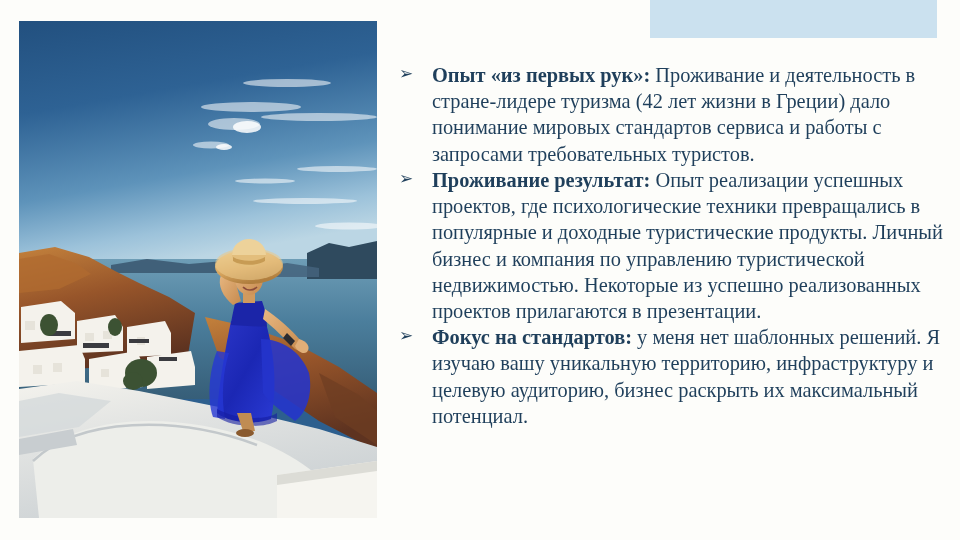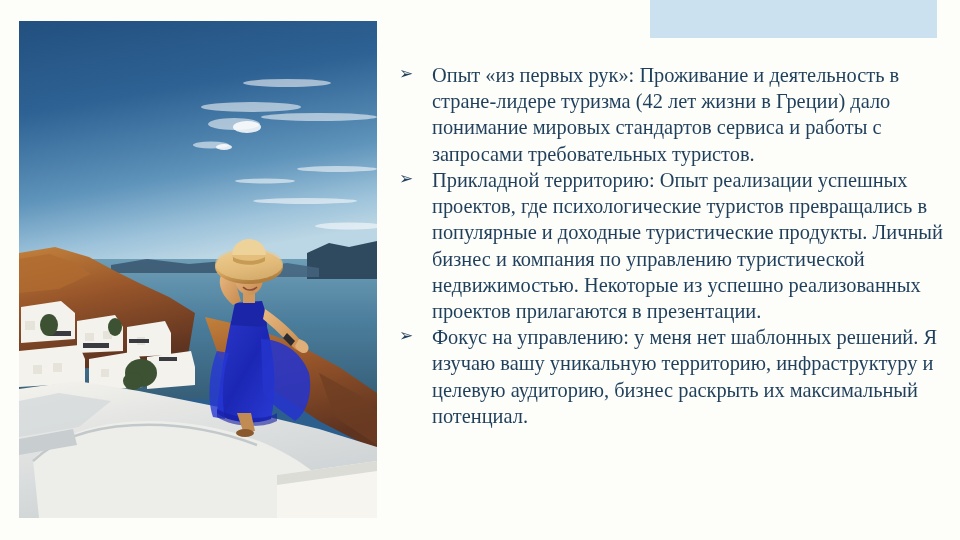--- a/index.html
+++ b/index.html
@@ -69,21 +69,21 @@
     left: 3px;
     top: 3px;
     width: 22px;
     color: #1F3F5B;
     font-size: 17px;
     line-height: 1;
     font-family: "DejaVu Sans", sans-serif;
   }
   .para { margin: 0; }
   .lead {
-    font-weight: normal;
+    font-weight: bold;
   }
   .body-text { font-weight: normal; }
 </style>
 </head>
 <body>
 
 <div class="slide">
 
   <div class="accent-band"></div>
 
@@ -246,24 +246,24 @@
   <div class="content">
     <ul class="bullets">
 
       <li>
         <span class="bullet-marker">➢</span>
         <p class="para"><span class="lead">Опыт «из первых рук»:</span><span class="body-text"> Проживание и деятельность в стране-лидере туризма (42 лет жизни в Греции)  дало понимание мировых стандартов сервиса и работы с запросами требовательных туристов.</span></p>
       </li>
 
       <li>
         <span class="bullet-marker">➢</span>
-        <p class="para"><span class="lead">Прикладной территорию:</span><span class="body-text"> Опыт реализации успешных проектов, где психологические  туристов превращались в популярные и доходные туристические продукты. Личный бизнес и компания по управлению туристической недвижимостью. Некоторые из успешно реализованных проектов прилагаются в презентации.</span></p>
+        <p class="para"><span class="lead">Проживание результат:</span><span class="body-text"> Опыт реализации успешных проектов, где психологические  техники превращались в популярные и доходные туристические продукты. Личный бизнес и компания по управлению туристической недвижимостью. Некоторые из успешно реализованных проектов прилагаются в презентации.</span></p>
       </li>
 
       <li>
         <span class="bullet-marker">➢</span>
-        <p class="para"><span class="lead">Фокус на управлению:</span><span class="body-text"> у меня нет шаблонных решений. Я изучаю вашу уникальную территорию, инфраструктуру и целевую аудиторию, бизнес раскрыть их максимальный потенциал.</span></p>
+        <p class="para"><span class="lead">Фокус на стандартов:</span><span class="body-text"> у меня нет шаблонных решений. Я изучаю вашу уникальную территорию, инфраструктуру и целевую аудиторию, бизнес раскрыть их максимальный потенциал.</span></p>
       </li>
 
     </ul>
   </div>
 
 </div>
 
 </body></html>

